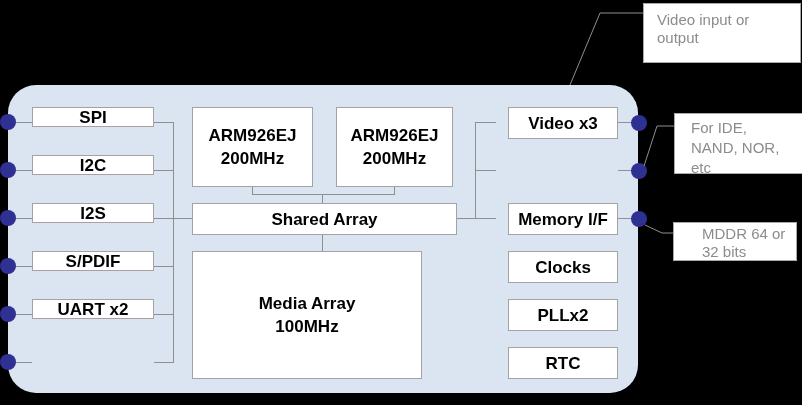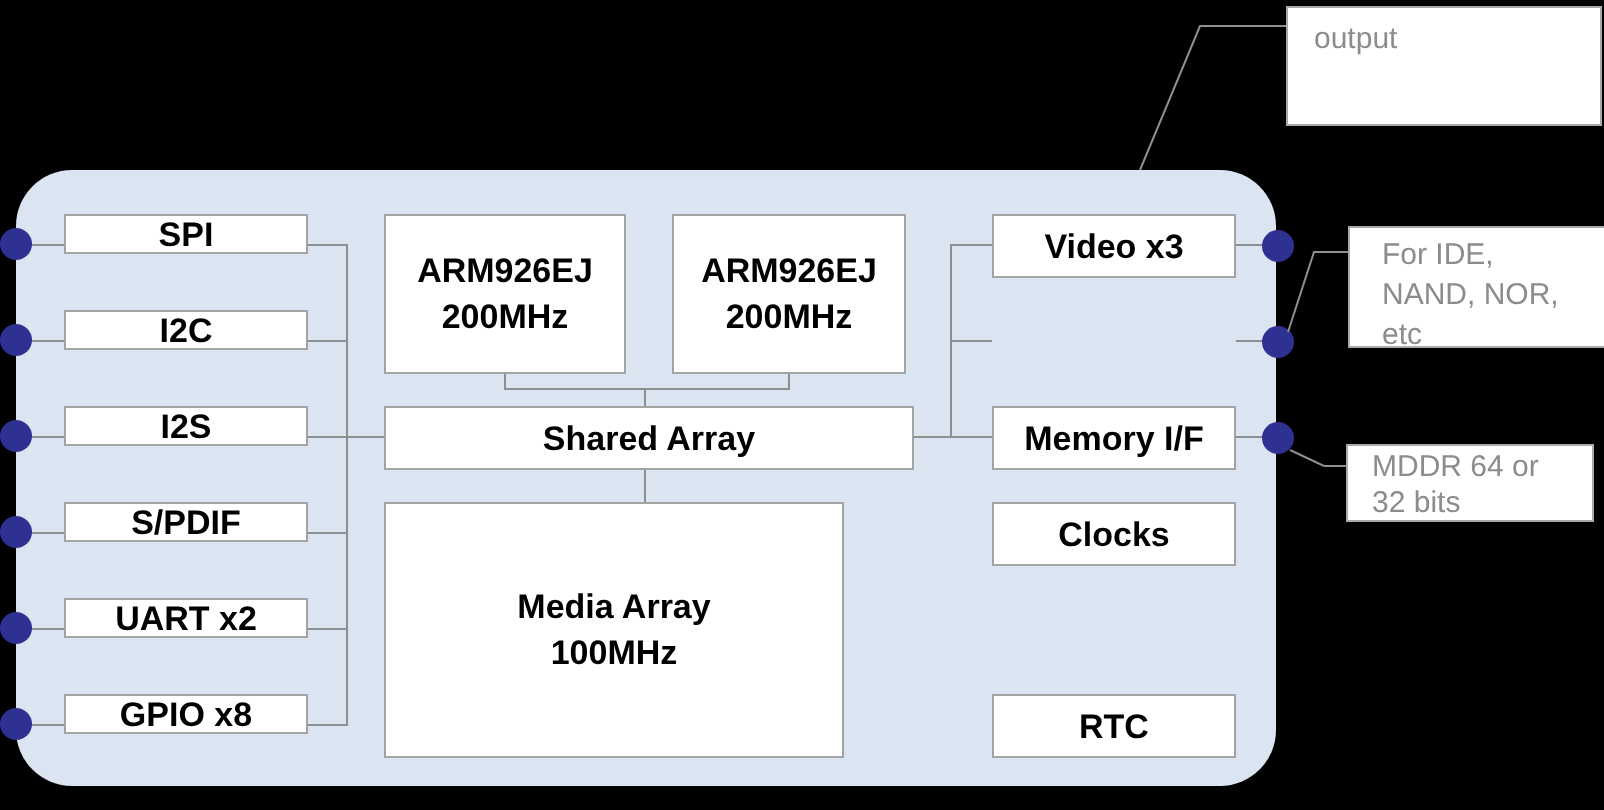--- a/index.html
+++ b/index.html
@@ -16,21 +16,21 @@
     position:absolute;box-sizing:border-box;
     background:var(--box-fill,#fff);
     border:1px solid var(--box-border,#a3a3a3);
     display:flex;align-items:center;justify-content:center;
     text-align:center;color:var(--label-text,#000);
     font-weight:bold;font-size:17px;line-height:23px;
   }
   .row1{top:107px}.row2{top:155px}.row3{top:203px}
   .row4{top:251px}.row5{top:299px}.row6{top:347px}
   .lcol{left:32px;width:122px;height:20px}
-  .rcol{left:496px;width:122px;height:32px}
+  .rcol{left:508px;width:110px;height:32px}
   .ln{position:absolute;background:var(--connector,#8f8f8f);}
   .port{
     position:absolute;width:16px;height:16px;border-radius:50%;
     background:var(--port-dot,#2e3191);
   }
   .callout{
     position:absolute;box-sizing:border-box;
     background:var(--box-fill,#fff);
     border:1px solid var(--callout-border,#a9a9a9);
     color:var(--callout-text,#8c8c8c);
@@ -85,32 +85,32 @@
     </div>
   <div class="box lcol row3">
       <span>I2S</span>
     </div>
   <div class="box lcol row4">
       <span>S/PDIF</span>
     </div>
   <div class="box lcol row5">
       <span>UART x2</span>
     </div>
-  <div class="box lcol row6">
-      <span>GPIO x8</span>
-    </div>
 
   <div class="box rcol row1">
       <span>Video x3</span>
     </div>
   <div class="box rcol row3">
       <span>Memory I/F</span>
     </div>
   <div class="box rcol row4">
       <span>Clocks</span>
+    </div>
+  <div class="box rcol row5">
+      <span>PLLx2</span>
     </div>
   <div class="box rcol row6">
       <span>RTC</span>
     </div>
 
   <div class="box" style="left:192px;top:107px;width:121px;height:80px">
     <div>
         <div>ARM926EJ</div>
         <div>200MHz</div>
       </div>
@@ -144,25 +144,26 @@
   <div class="port" style="left:631px;top:163px"></div>
   <div class="port" style="left:631px;top:211px"></div>
 
   <svg class="leaders" width="802" height="405">
     <polyline points="643,13 600,13 570,85"></polyline>
     <polyline points="674,126 657,126 644,166"></polyline>
     <polyline points="645,225 662,233 673,233"></polyline>
   </svg>
 
   <div class="callout" style="left:643px;top:3px;width:158px;height:60px;padding:7px 0 0 13px;line-height:18px">
+    <div>Video input or</div>
     <div>output</div>
   </div>
   <div class="callout" style="left:674px;top:113px;width:140px;height:61px;padding:4px 0 0 16px;line-height:20px">
     <div>For IDE,</div>
     <div>NAND, NOR,</div>
     <div>etc</div>
   </div>
-  <div class="callout" style="left:673px;top:222px;width:124px;height:39px;padding:2px 0 0 12px;line-height:18px">
+  <div class="callout" style="left:673px;top:222px;width:124px;height:39px;padding:2px 0 0 28px;line-height:18px">
     <div>MDDR 64 or</div>
     <div>32 bits</div>
   </div>
 
 </div>
 
 </body></html>

